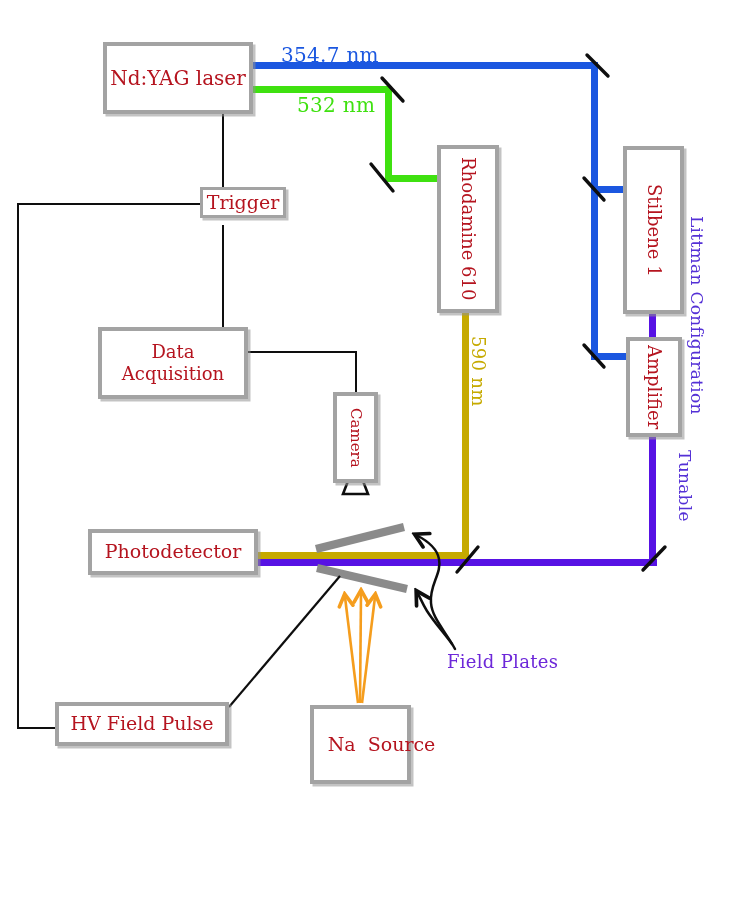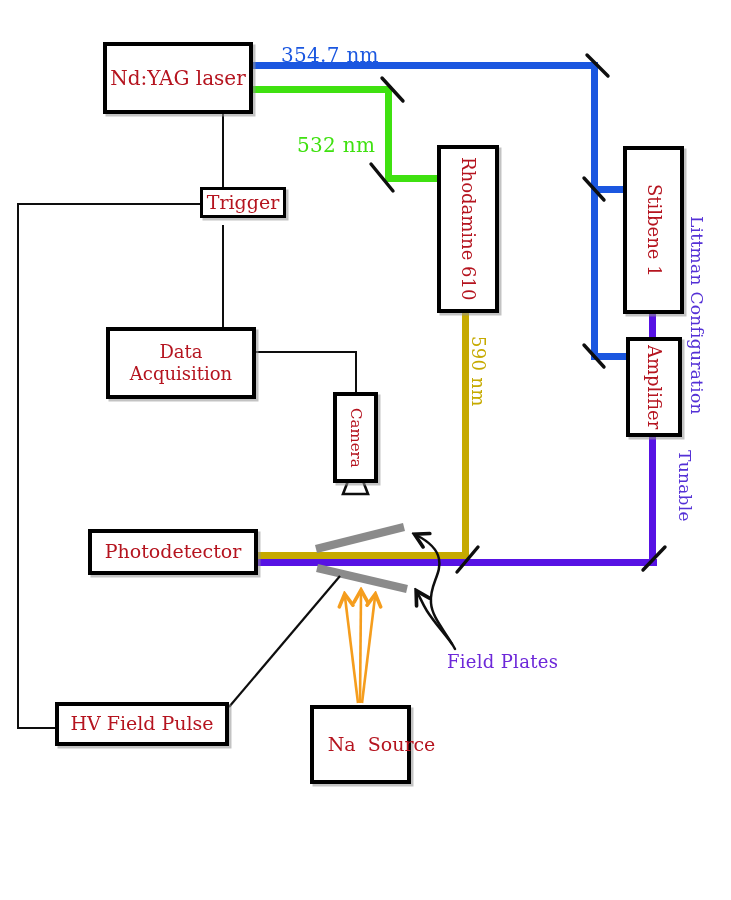--- a/index.html
+++ b/index.html
@@ -1,25 +1,25 @@
 <!DOCTYPE html>
 <html><head>
 <meta charset="utf-8">
 <style>
   html,body{margin:0;padding:0;background:#ffffff;}
   .stage{position:relative;width:731px;height:900px;background:#ffffff;overflow:hidden;
          font-family:"DejaVu Serif", "Liberation Serif", serif;}
-  .box{position:absolute;box-sizing:border-box;background:#ffffff;border:4px solid #000000;
+  .box{position:absolute;box-sizing:border-box;background:#ffffff;border:4px solid #a3a3a3;
        box-shadow:2.5px 2.5px 0 rgba(145,145,145,.55);
        display:flex;align-items:center;justify-content:center;
        color:#b5141f;text-align:center;line-height:1.25;}
   .beam{position:absolute;}
   .wire{position:absolute;background:#0e0e0e;}
   .vtext{writing-mode:vertical-rl;text-orientation:sideways;}
-  .blue{color:#1b57e0;} .green{color:#3fe110;margin-top:40px;} .yellow{color:#c6aa00;}
+  .blue{color:#1b57e0;} .green{color:#3fe110;} .yellow{color:#c6aa00;}
   .purple{color:#5430d6;} .red{color:#6d28d9;}
   .flabel{position:absolute;white-space:nowrap;letter-spacing:.3px;}
   svg.overlay{position:absolute;left:0;top:0;}
 </style>
 </head>
 <body>
 
 <div class="stage">
 
   <div class="beam" style="left:252px;top:62px;width:346px;height:7px;background:#1b57e0;"></div>
@@ -80,21 +80,21 @@
   </svg>
 
   <div class="box" style="left:103px;top:42px;width:150px;height:72px;font-size:20px;">
     <span>Nd:YAG laser</span>
   </div>
 
   <div class="box" style="left:200px;top:187px;width:86px;height:31px;border-width:3px;font-size:19px;">
     <span>Trigger</span>
   </div>
 
-  <div class="box" style="left:106px;top:327px;width:150px;height:72px;font-size:18px;">
+  <div class="box" style="left:98px;top:327px;width:150px;height:72px;font-size:18px;">
     <span style="display:block;width:120px;">Data Acquisition</span>
   </div>
 
   <div class="box" style="left:333px;top:392px;width:45px;height:91px;font-size:15px;">
     <span class="vtext">Camera</span>
   </div>
 
   <div class="box" style="left:437px;top:145px;width:62px;height:168px;font-size:18px;">
     <span class="vtext">Rhodamine 610</span>
   </div>

